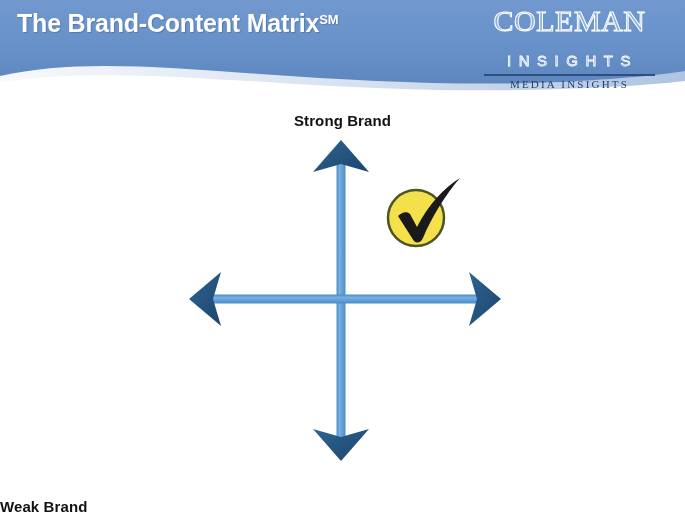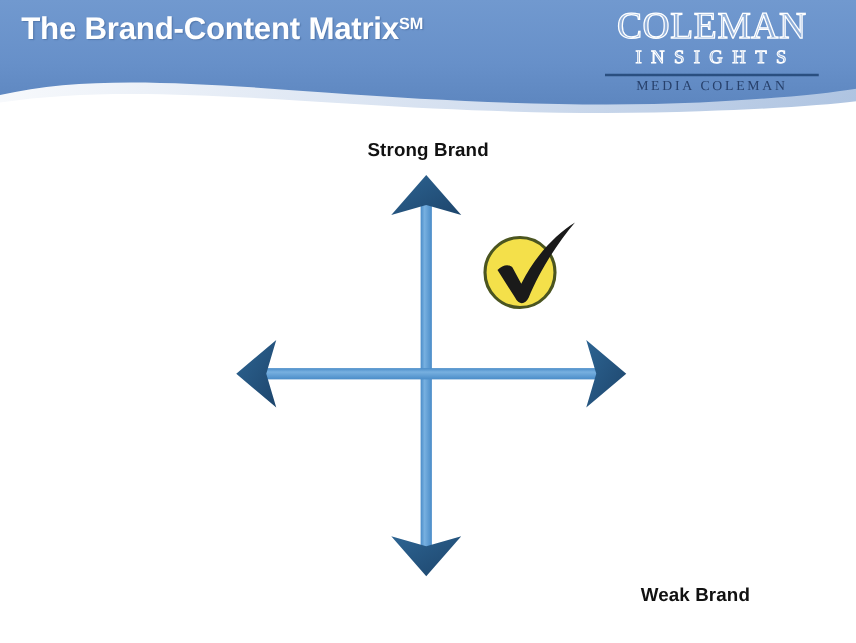--- a/index.html
+++ b/index.html
@@ -67,25 +67,25 @@
     font-family: "Liberation Serif", serif;
     font-size: 30px;
     font-weight: normal;
     letter-spacing: 0.5px;
     line-height: 1;
     color: rgba(255,255,255,0.25);
     -webkit-text-stroke: 1px #ffffff;
     white-space: nowrap;
   }
   #logo-insights {
-    font-family: Liberation Serif, serif;
+    font-family: Liberation Sans, sans-serif;
     font-size: 15px;
     letter-spacing: 7.5px;
     line-height: 1.25;
-    margin-top: 1px;
+    margin-top: 16px;
     margin-left: 6px;
     color: rgba(255,255,255,0.25);
     -webkit-text-stroke: 0.8px #ffffff;
     white-space: nowrap;
   }
   #logo-rule {
     height: 2px;
     background: #2a4f80;
     margin: 3px 2px 2px 2px;
   }
@@ -123,23 +123,23 @@
     letter-spacing: 0.1px;
   }
   #label-strong-brand {
     left: 0;
     top: 112px;
     width: 685px;
     text-align: center;
   }
   #label-weak-brand {
     left: 0;
-    top: 468px;
+    top: 498px;
     width: 600px;
-    text-align: right;
+    text-align: left;
   }
   #label-poor-content {
     left: 76px;
     top: 291px;
   }
   #label-great-content {
     left: 509px;
     top: 291px;
   }
 
@@ -180,21 +180,21 @@
     </svg>
 
     <div id="slide-title">
       <span>The Brand-Content Matrix</span><span class="sm-mark">SM</span>
     </div>
 
     <div id="logo">
       <div id="logo-coleman">COLEMAN</div>
       <div id="logo-insights">INSIGHTS</div>
       <div id="logo-rule"></div>
-      <div id="logo-media">MEDIA COLEMAN</div>
+      <div id="logo-media">MEDIA INSIGHTS</div>
     </div>
   </div>
 
   <div id="matrix">
 
     <svg id="axes-svg" width="685" height="514" viewBox="0 0 685 514">
       <defs>
         <linearGradient id="shaftV" x1="0" y1="0" x2="1" y2="0">
           <stop offset="0%" stop-color="#4a8cc8"></stop>
           <stop offset="35%" stop-color="#77b0e0"></stop>

